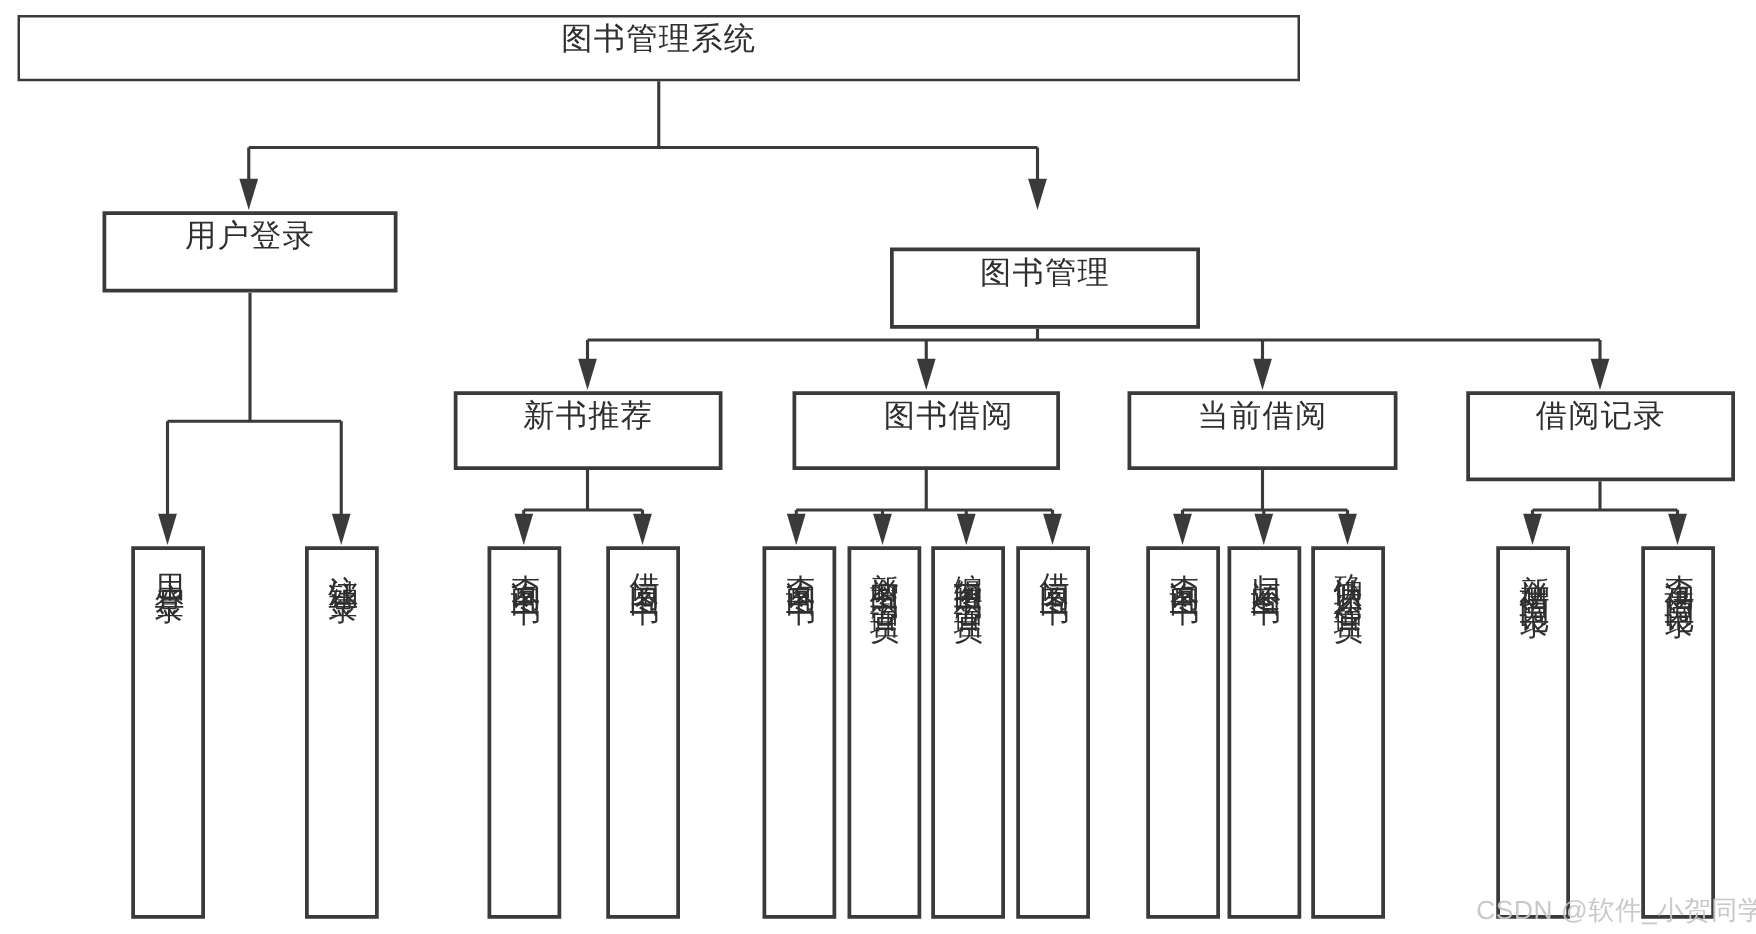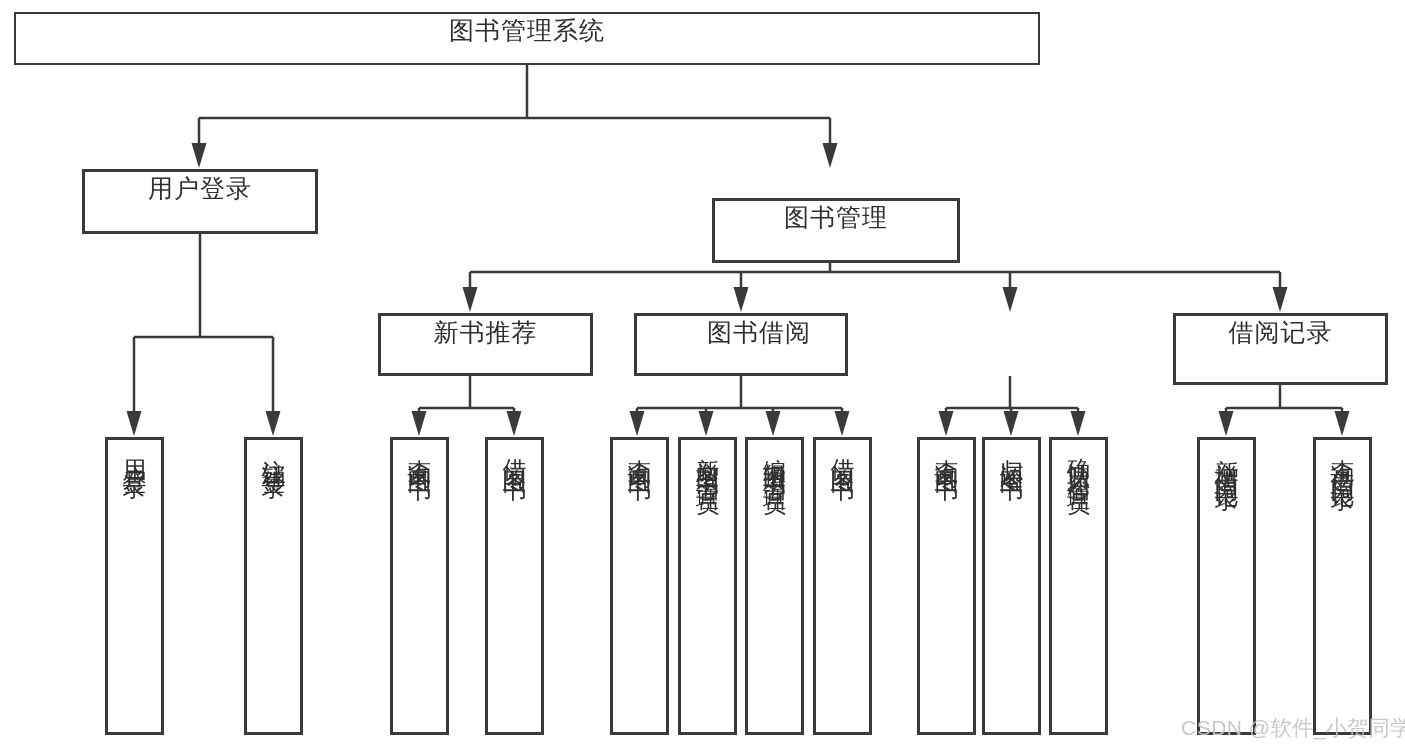--- a/index.html
+++ b/index.html
@@ -105,25 +105,28 @@
     <span class="label">图书管理系统</span>
   </div>
 
   <div class="node hnode" style="left:82px; top:169px; width:236px; height:65px;">
     <span class="label">用户登录</span>
   </div>
   <div class="node hnode" style="left:712px; top:169px; width:248px; height:65px;margin-top:29px;">
     <span class="label">图书管理</span>
   </div>
 
-  <div class="node hnode" style="left:363px; top:313px; width:215px; height:63px;margin-left:15px;">
+  <div class="node hnode" style="left:363px; top:313px; width:215px; height:63px;">
     <span class="label">新书推荐</span>
   </div>
   <div class="node hnode" style="left:634px; top:313px; width:214px; height:63px;padding-left:36px;">
     <span class="label">图书借阅</span>
+  </div>
+  <div class="node hnode" style="left:902px; top:313px; width:216px; height:63px;">
+    <span class="label">当前借阅</span>
   </div>
   <div class="node hnode" style="left:1173px; top:313px; width:215px; height:72px;">
     <span class="label">借阅记录</span>
   </div>
 
   <div class="node leaf" style="left:105px;">
     <span class="label">用户登录</span>
   </div>
   <div class="node leaf" style="left:244px;">
     <span class="label">注销登录</span>

